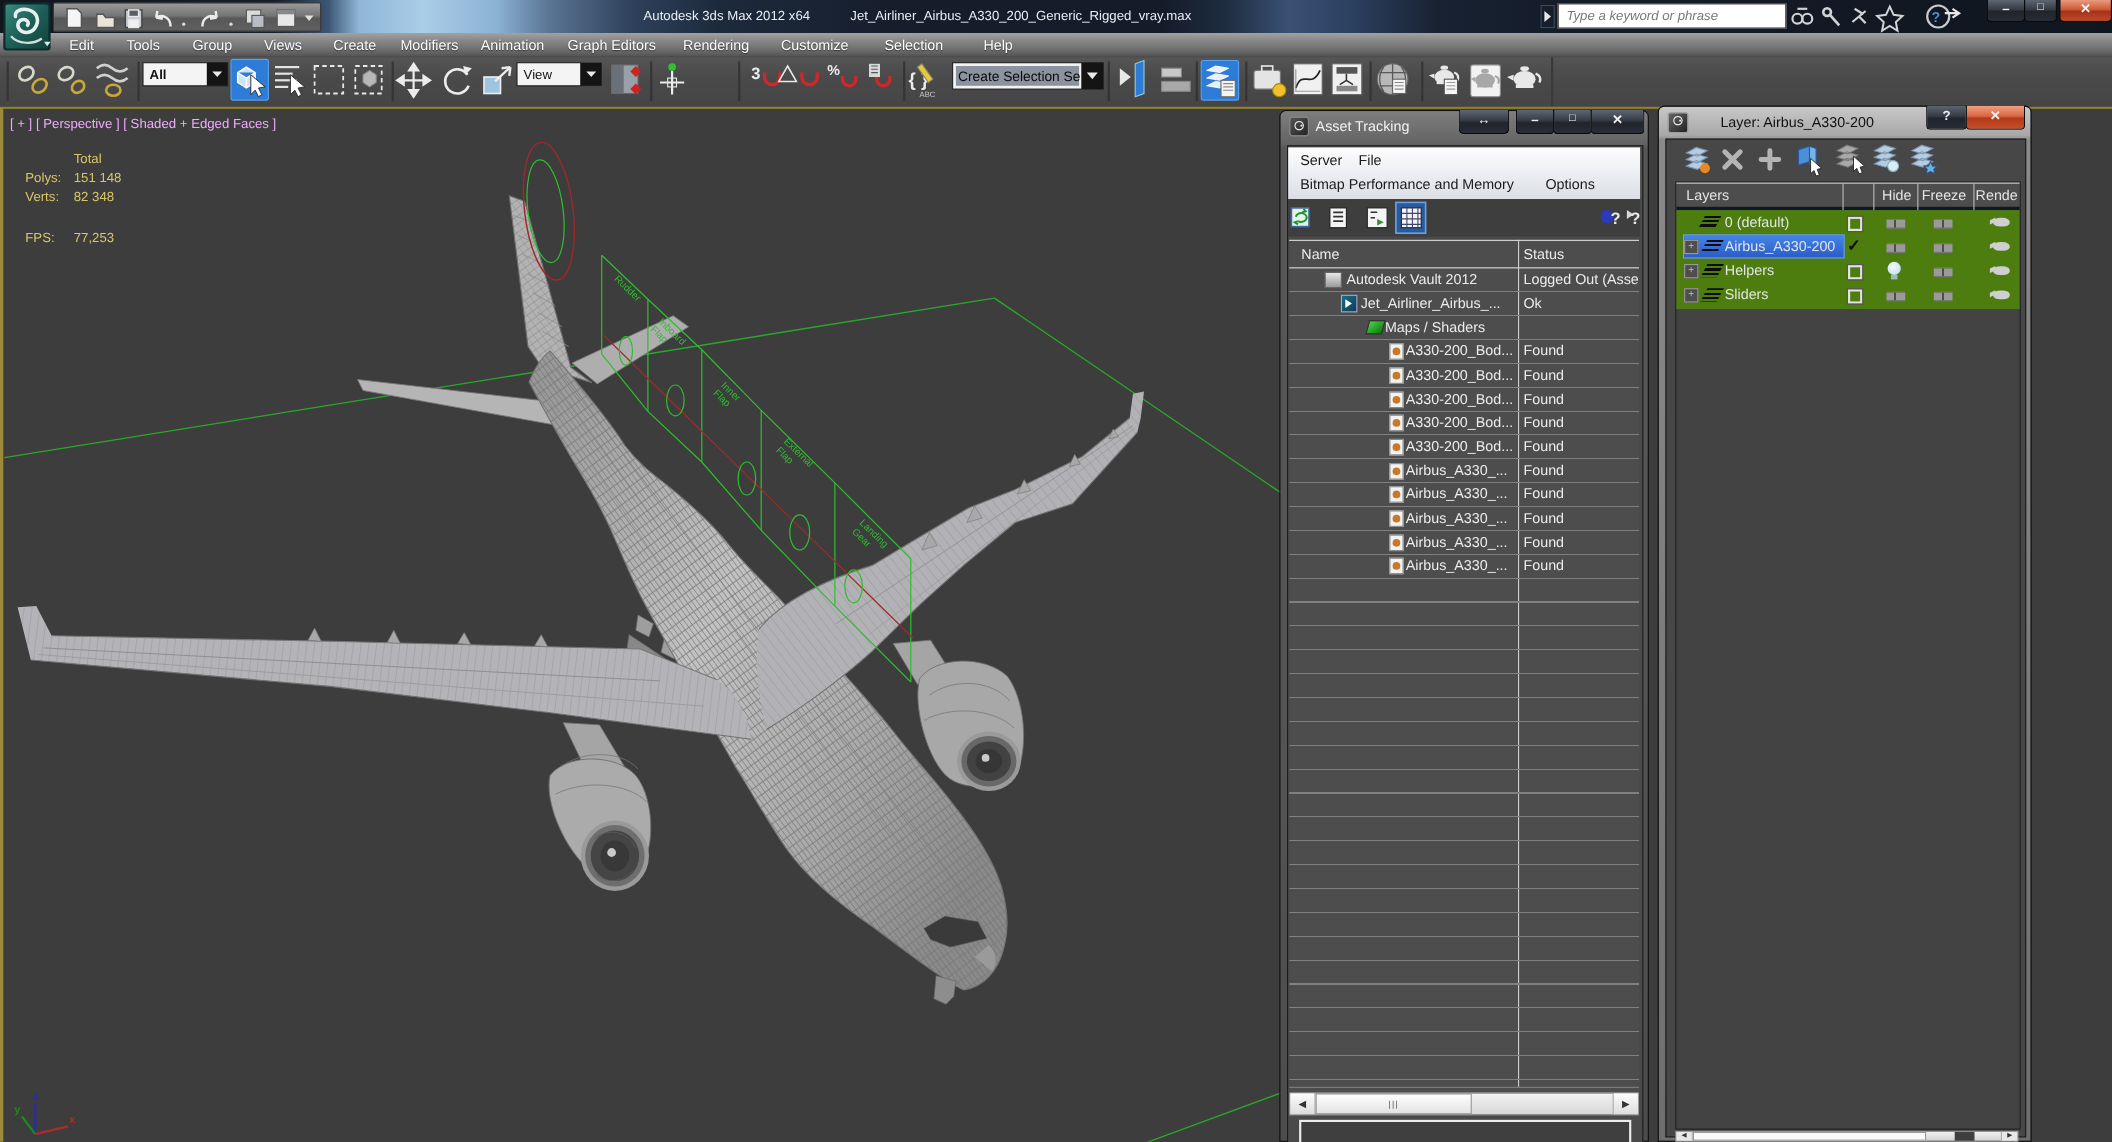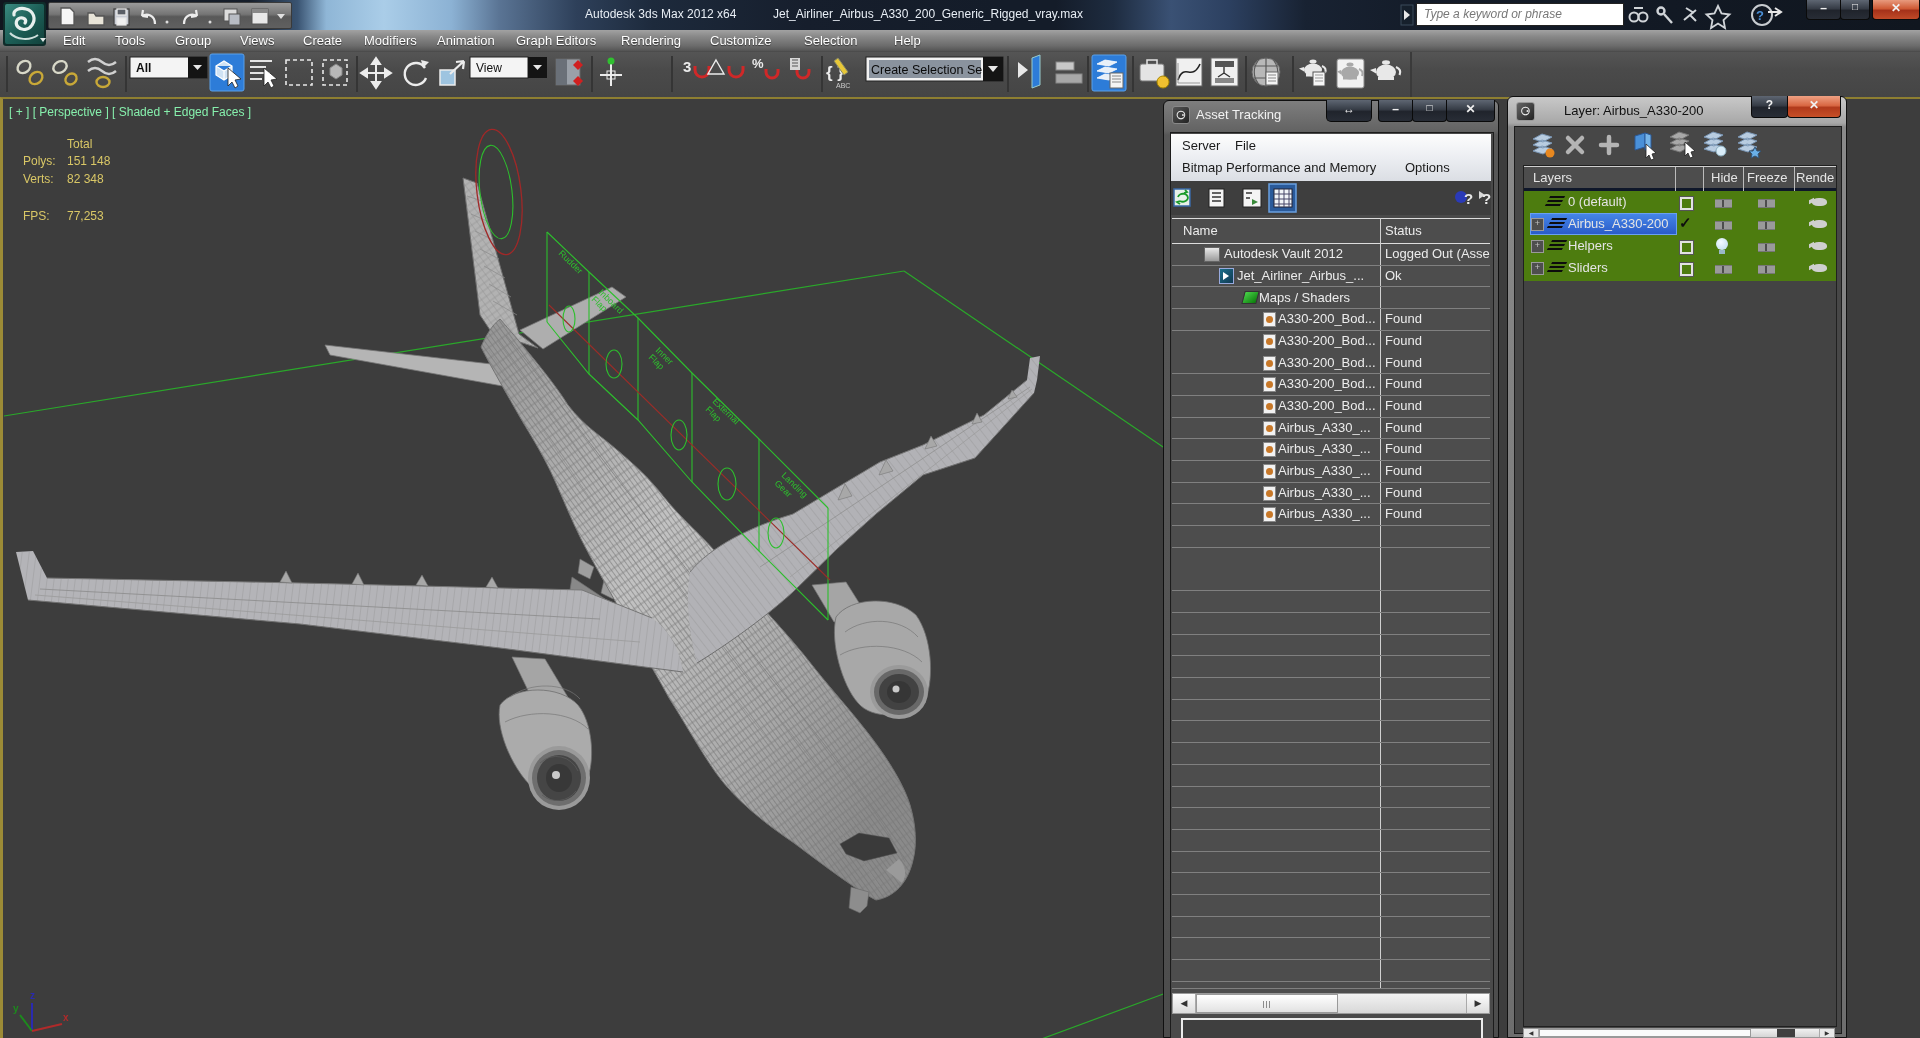--- a/index.html
+++ b/index.html
@@ -19,21 +19,21 @@
     border-radius:0 0 4px 4px;background:linear-gradient(180deg,#5e6672,#363c46 45%,#20242c 55%,#282d36);}
   .capbtn span{position:absolute;width:100%;text-align:center;color:#f0f0f0;font-size:12px;top:1px;font-weight:bold;}
   #btnclose{background:linear-gradient(180deg,#e89a7e,#cf5a35 45%,#a5321a 55%,#c04a28);}
   #menubar{position:absolute;left:0;top:30px;width:1920px;height:22px;
     background:linear-gradient(180deg,#a2a2a2,#888 30%,#6d6d6d 70%,#585858 92%,#474747);}
   #menubar span{position:absolute;top:3px;color:#fff;font-size:13px;text-shadow:0 1px 1px #333;}
   #toolbar{position:absolute;left:0;top:52px;width:1920px;height:45px;
     background:linear-gradient(180deg,#555 0%,#4a4a4a 40%,#454545);}
   #viewport{position:absolute;left:0;top:97px;width:1920px;height:941px;background:#3d3d3d;
     border-top:2px solid #8e7f31;border-left:3px solid #9c8b36;box-sizing:border-box;}
-  .vplabel{position:absolute;left:6px;top:6px;color:#86efac;font-size:12px;}
+  .vplabel{position:absolute;left:6px;top:6px;color:#f0abfc;font-size:12px;}
   .stat{position:absolute;color:#d9c766;font-size:12px;}
   .texico{position:absolute;left:91px;width:11px;height:13px;background:#f2f2f2;border:1px solid #888;}
   .texico::after{content:"";position:absolute;left:2px;top:3px;width:7px;height:7px;border-radius:50%;background:#c87828;}
   .dash2{position:absolute;width:17px;height:7px;background:linear-gradient(90deg,#9a9a9a 0 7px,#4d4d4d 7px 9px,#9a9a9a 9px 17px);border-top:1px solid #777;border-bottom:1px solid #777;}
   .chkbox{position:absolute;width:9px;height:9px;border:2px solid #e2e2e2;outline:1px solid #555;}
   .teapot{position:absolute;width:15px;height:8px;background:#cfcfcf;border-radius:45% 45% 40% 40%;}
   .teapot::before{content:"";position:absolute;left:-3px;top:1px;width:5px;height:4px;background:#cfcfcf;transform:skewY(-25deg);}
   .layico{position:absolute;width:15px;height:12px;background:repeating-linear-gradient(180deg,#0c0c0c 0 2px,transparent 2px 4px);transform:skewX(-28deg);}
   .plusbox{position:absolute;width:11px;height:11px;border:1px solid #9a9a9a;background:#4e4e4e;color:#c0c0c0;font-size:9px;line-height:9px;text-align:center;}
 </style>

